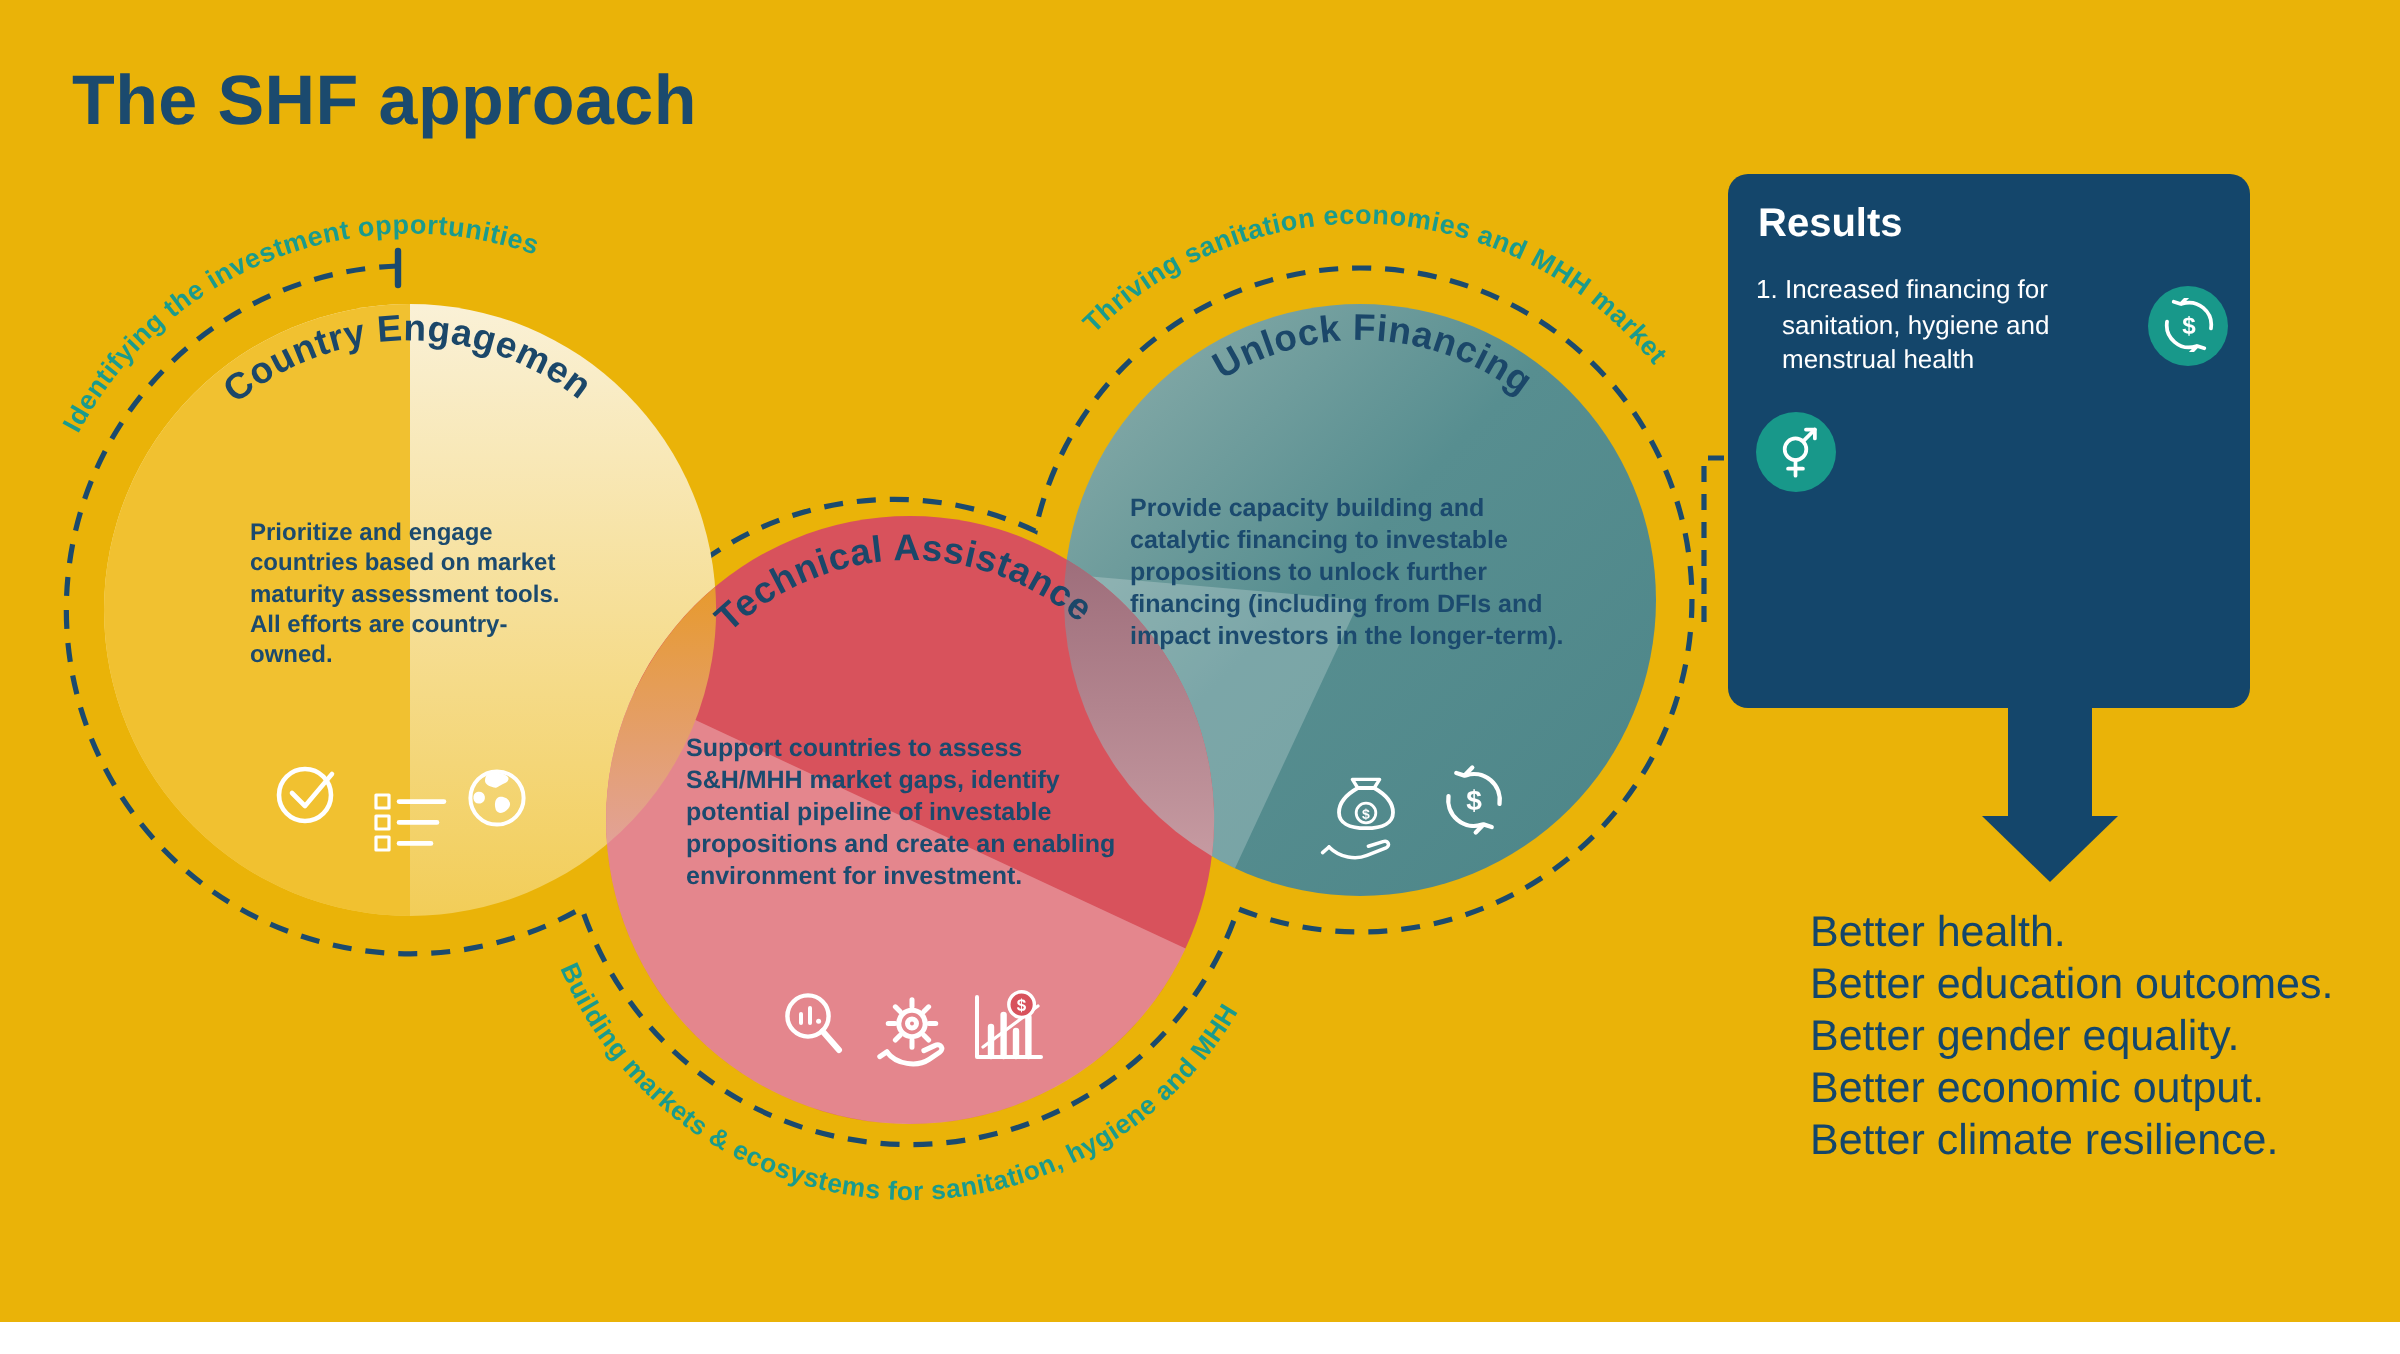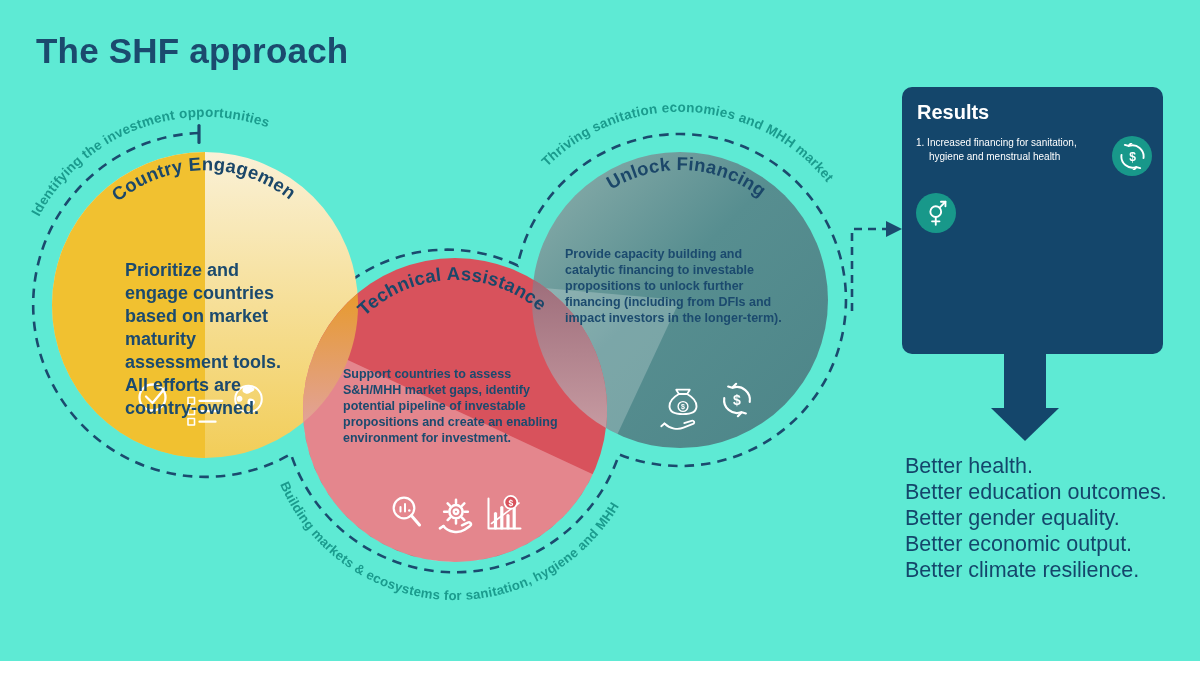--- a/index.html
+++ b/index.html
@@ -1,43 +1,43 @@
 <!DOCTYPE html>
 <html><head>
 <meta charset="utf-8">
 <style>
   html,body { margin:0; padding:0; background:#d7d7d5; }
   .stage {
     position:relative; width:1200px; height:677px; overflow:hidden;
-    background:#5eead4; font-family:"Liberation Sans", sans-serif;
+    background:#eab308; font-family:"Liberation Sans", sans-serif;
   }
   .page-title {
     position:absolute; left:36px; top:31px; margin:0;
     font-size:35px; font-weight:bold; color:#1B4A6E; letter-spacing:0.2px;
   }
   .diagram-svg { position:absolute; left:0; top:0; width:1200px; height:677px; pointer-events:none; }
 
   .body-text {
     position:absolute; text-align:left; font-weight:bold; color:#1B4A6E;
   }
-  .yellow-body { left:125px; top:259px; width:162px; font-size:18px;   line-height:1.28; }
+  .yellow-body { left:125px; top:259px; width:162px; font-size:12px;   line-height:1.28; }
   .red-body    { left:343px; top:366px; width:224px; font-size:12.5px; line-height:1.28; }
   .teal-body   { left:565px; top:246px; width:230px; font-size:12.5px; line-height:1.28; }
 
   .curve-label { font:bold 13.5px "Liberation Sans", sans-serif; fill:#1A9B8D; letter-spacing:0.25px; }
   .curve-label-b { font:bold 13.2px "Liberation Sans", sans-serif; fill:#1A9B8D; letter-spacing:0.25px; }
   .curve-title { font:bold 18.5px "Liberation Sans", sans-serif; fill:#1B4769; letter-spacing:0.3px; }
 
   .results-panel {
-    position:absolute; left:902px; top:87px; width:261px; height:267px; box-sizing:border-box;
+    position:absolute; left:864px; top:87px; width:261px; height:267px; box-sizing:border-box;
     background:#14466B; border-radius:10px; padding:12px 11px 10px 14px; color:#fff;
   }
   .results-heading { font-size:20px; font-weight:bold; margin:2px 0 12px 1px; }
   .result-item { display:flex; margin-bottom:12px; }
-  .result-text { flex:1; font-size:10px; line-height:1.36; padding-left:13px; text-indent:-13px; padding-right:10px; }
+  .result-text { flex:1; font-size:13px; line-height:1.36; padding-left:13px; text-indent:-13px; padding-right:10px; }
   .result-icon {
     width:40px; height:40px; border-radius:50%; background:#18988A; flex:none;
     display:flex; align-items:center; justify-content:center; align-self:center;
   }
   .result-item.third .result-icon { align-self:flex-start; margin-top:5px; }
   .result-icon svg { width:27px; height:27px; display:block; }
 
   .down-arrow-shaft { position:absolute; left:1004px; top:352px; width:42px; height:57px; background:#14466B; }
   .down-arrow-head  { position:absolute; left:991px;  top:408px; width:0; height:0;
                       border-left:34px solid transparent; border-right:34px solid transparent;

